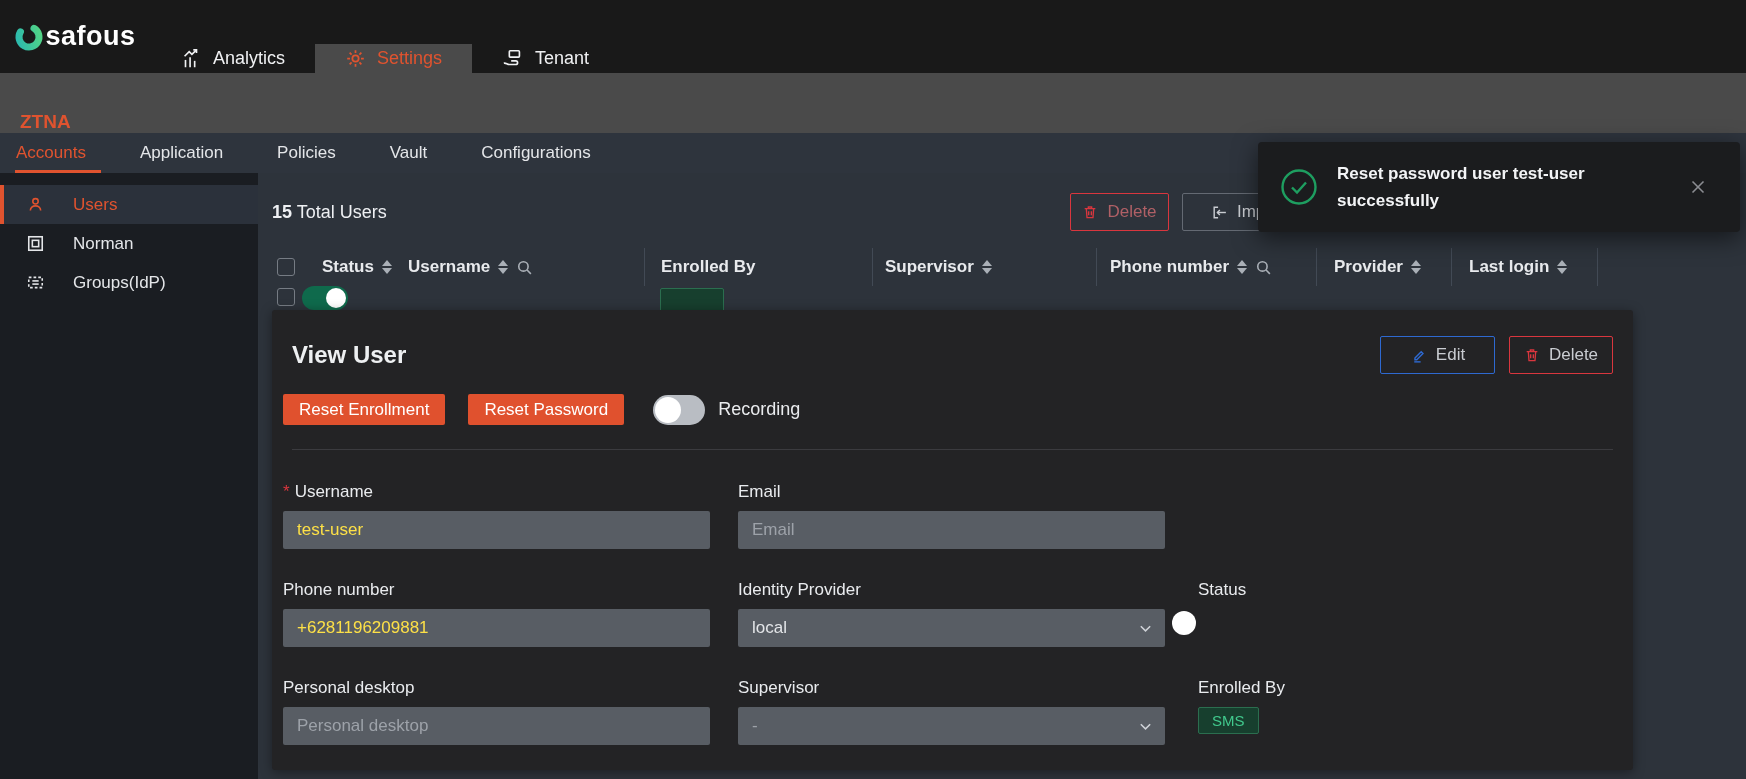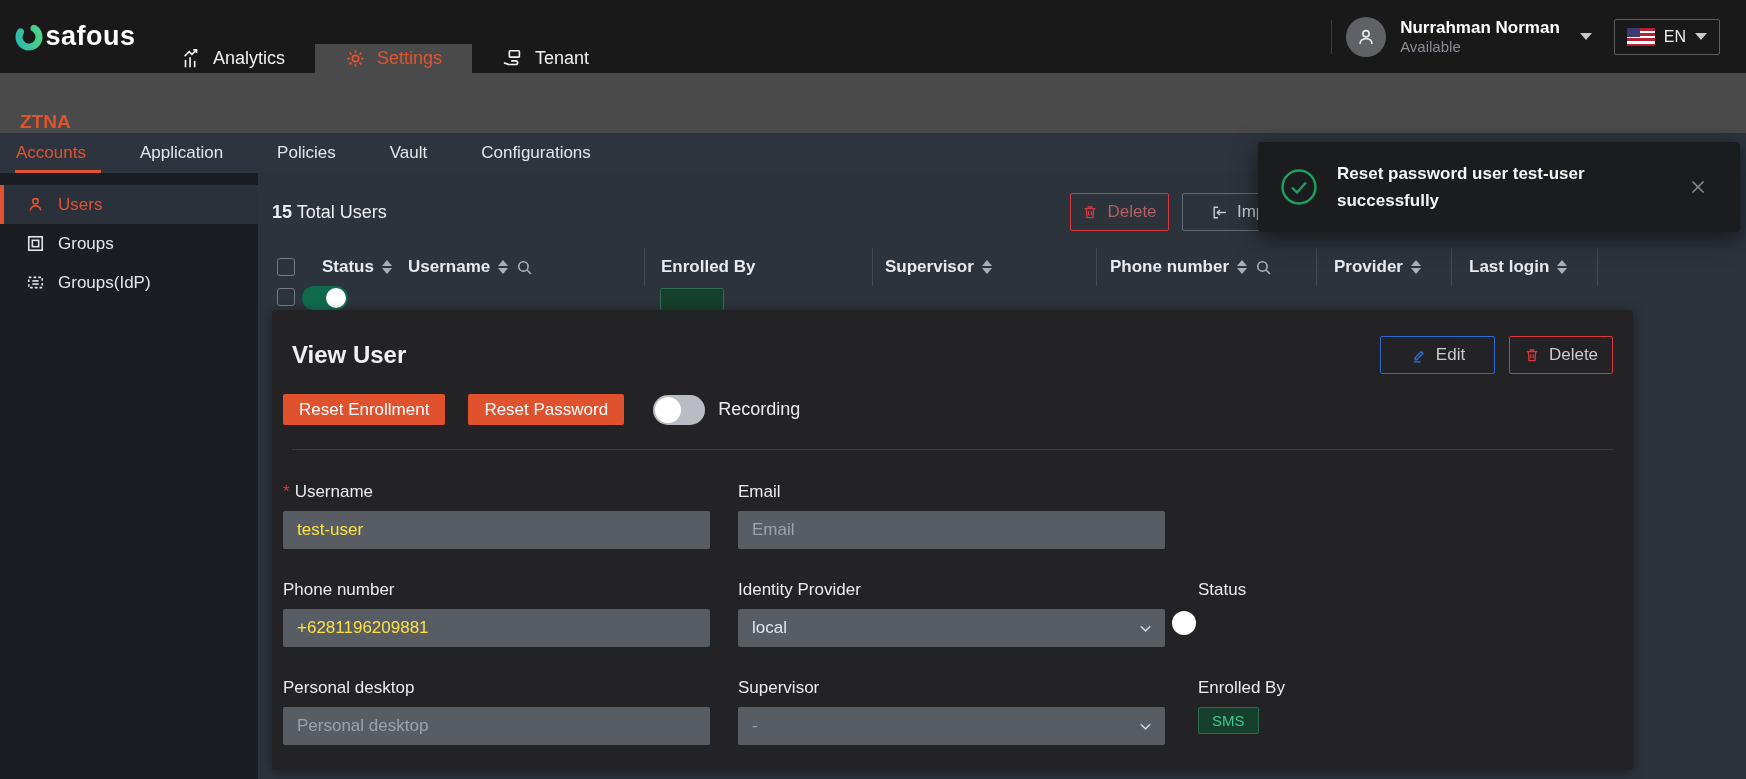--- a/index.html
+++ b/index.html
@@ -33,21 +33,21 @@
   
   .tabbar { position:absolute; left:0; top:133px; width:1746px; height:40px; background:#2e343d; display:flex; align-items:stretch; padding-left:7px; z-index:5; }
   .tab { position:relative; display:flex; align-items:center; padding:0 27px; color:#e4e6e9; font-size:17px; cursor:pointer; }
   .tab:first-child { padding-left:9px; }
   .tab.active { color:#e0532f; }
   .tab.active::after { content:""; position:absolute; left:24px; right:16px; bottom:0; height:3px; background:#e0532f; }
   .tab.active:first-child::after { left:8px; right:12px; }
 
   
   .sidebar { position:absolute; left:0; top:173px; width:258px; height:606px; background:#1a1d22; padding-top:12px; z-index:4; }
-  .side-item { height:39px; display:flex; align-items:center; gap:13px; padding-left:22px; color:#e4e6e9; font-size:17px; border-left:4px solid transparent; cursor:pointer; }
+  .side-item { height:39px; display:flex; align-items:center; gap:28px; padding-left:22px; color:#e4e6e9; font-size:17px; border-left:4px solid transparent; cursor:pointer; }
   .side-item.active { color:#e0532f; background:#2b313b; border-left-color:#e0532f; }
 
   
   .content { position:absolute; left:258px; top:173px; width:1488px; height:606px; background:#2d333b; }
   .toolbar-row { position:absolute; left:0; top:19px; width:100%; height:40px; display:flex; align-items:center; }
   .total-text { padding-left:14px; color:#eef0f3; font-size:18px; }
   .total-count { font-weight:bold; }
   .btn { display:inline-flex; align-items:center; justify-content:center; gap:9px; height:38px; padding:0 16px; border-radius:2px; background:transparent; font-size:17px; cursor:pointer; border:1px solid #646a73; color:#c9ccd1; }
   .btn-danger-outline { border-color:#d9363e; color:#b06066; }
   .toolbar-delete { position:absolute; left:812px; top:1px; width:99px; }
@@ -162,39 +162,20 @@
         <span class="ico">
           <svg width="22" height="22" viewBox="0 0 24 24" fill="none" stroke="#f0f1f3" stroke-width="1.8">
             <rect x="8" y="3" width="11" height="7" rx="1"></rect>
             <path d="M2 16.5c2.5-.5 3.5 1.5 6 1.5h7a2 2 0 0 0 0-4h-5"></path>
           </svg>
         </span>
         <span>Tenant</span>
       </div>
     </div>
 
-    <div class="topbar-right">
-      <div class="vdivider"></div>
-      <div class="avatar">
-        <svg width="22" height="22" viewBox="0 0 24 24" fill="none" stroke="#e8e9eb" stroke-width="1.8">
-          <circle cx="12" cy="8.5" r="3.4"></circle>
-            <path d="M5.5 19.5c0-3.6 2.9-5.8 6.5-5.8s6.5 2.2 6.5 5.8"></path>
-        </svg>
-      </div>
-      <div class="user-block">
-        <span class="user-name">Nurrahman Norman</span>
-        <span class="user-status">Available</span>
-      </div>
-      <span class="caret"></span>
-      <div class="lang-box">
-        <span class="flag"></span>
-        <span class="lang-code">EN</span>
-        <span class="caret" style="margin-left:0;"></span>
-      </div>
-    </div>
   </div>
 
   <div class="module-bar">
     <span class="module-label">ZTNA</span>
   </div>
 
   <div class="tabbar">
     <div class="tab active">
         <span>Accounts</span>
       </div>
@@ -222,21 +203,21 @@
       </span>
       <span>Users</span>
     </div>
     <div class="side-item">
       <span class="ico">
         <svg width="19" height="19" viewBox="0 0 24 24" fill="none" stroke="#e4e6e9" stroke-width="2">
           <rect x="3.5" y="3.5" width="17" height="17"></rect>
             <rect x="8" y="8" width="8" height="8"></rect>
         </svg>
       </span>
-      <span>Groups</span>
+      <span>Norman</span>
     </div>
     <div class="side-item">
       <span class="ico">
         <svg width="19" height="19" viewBox="0 0 24 24" fill="none" stroke="#e4e6e9" stroke-width="2">
           <rect x="3.5" y="5.5" width="17" height="13" stroke-dasharray="3.4 2.6"></rect>
           <line x1="8" y1="10" x2="16" y2="10"></line>
             <line x1="8" y1="14" x2="16" y2="14"></line>
         </svg>
       </span>
       <span>Groups(IdP)</span>

